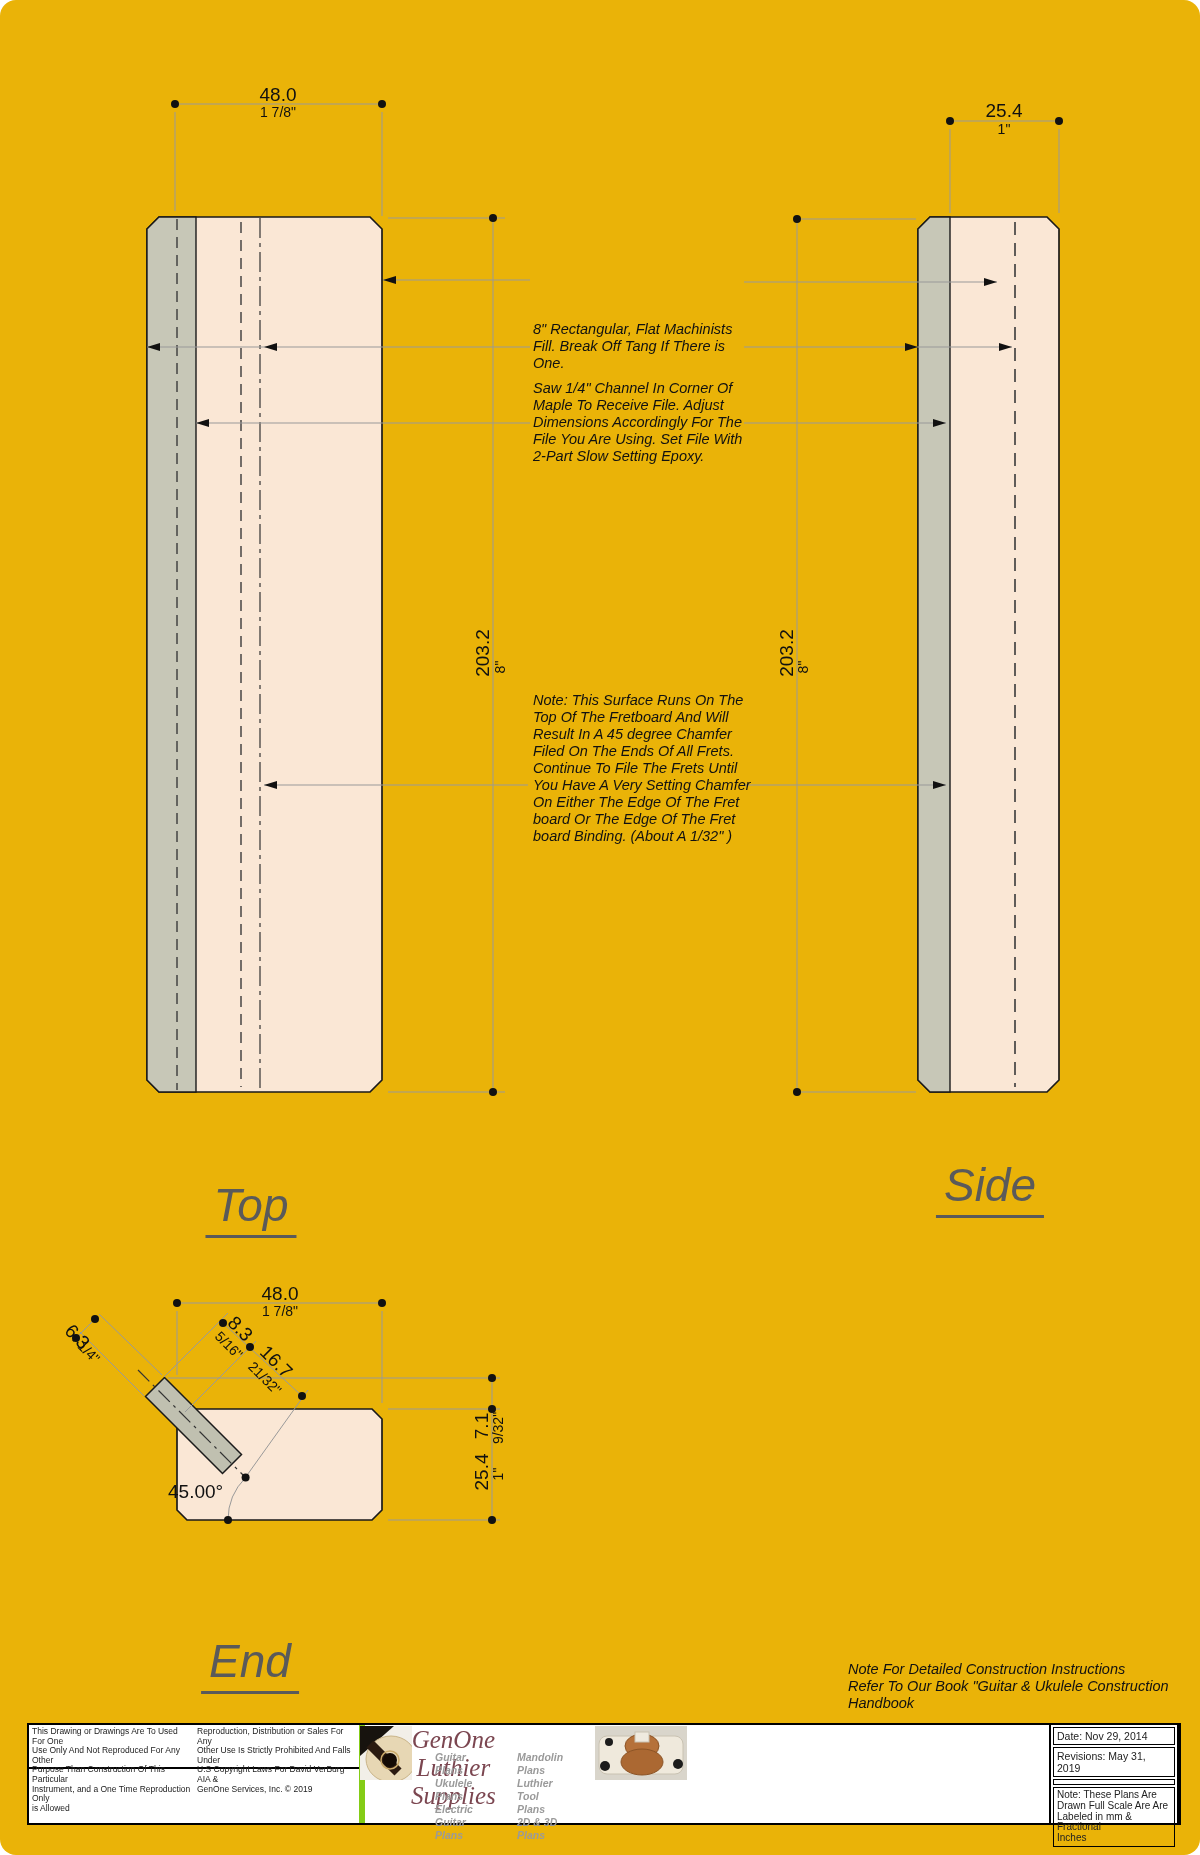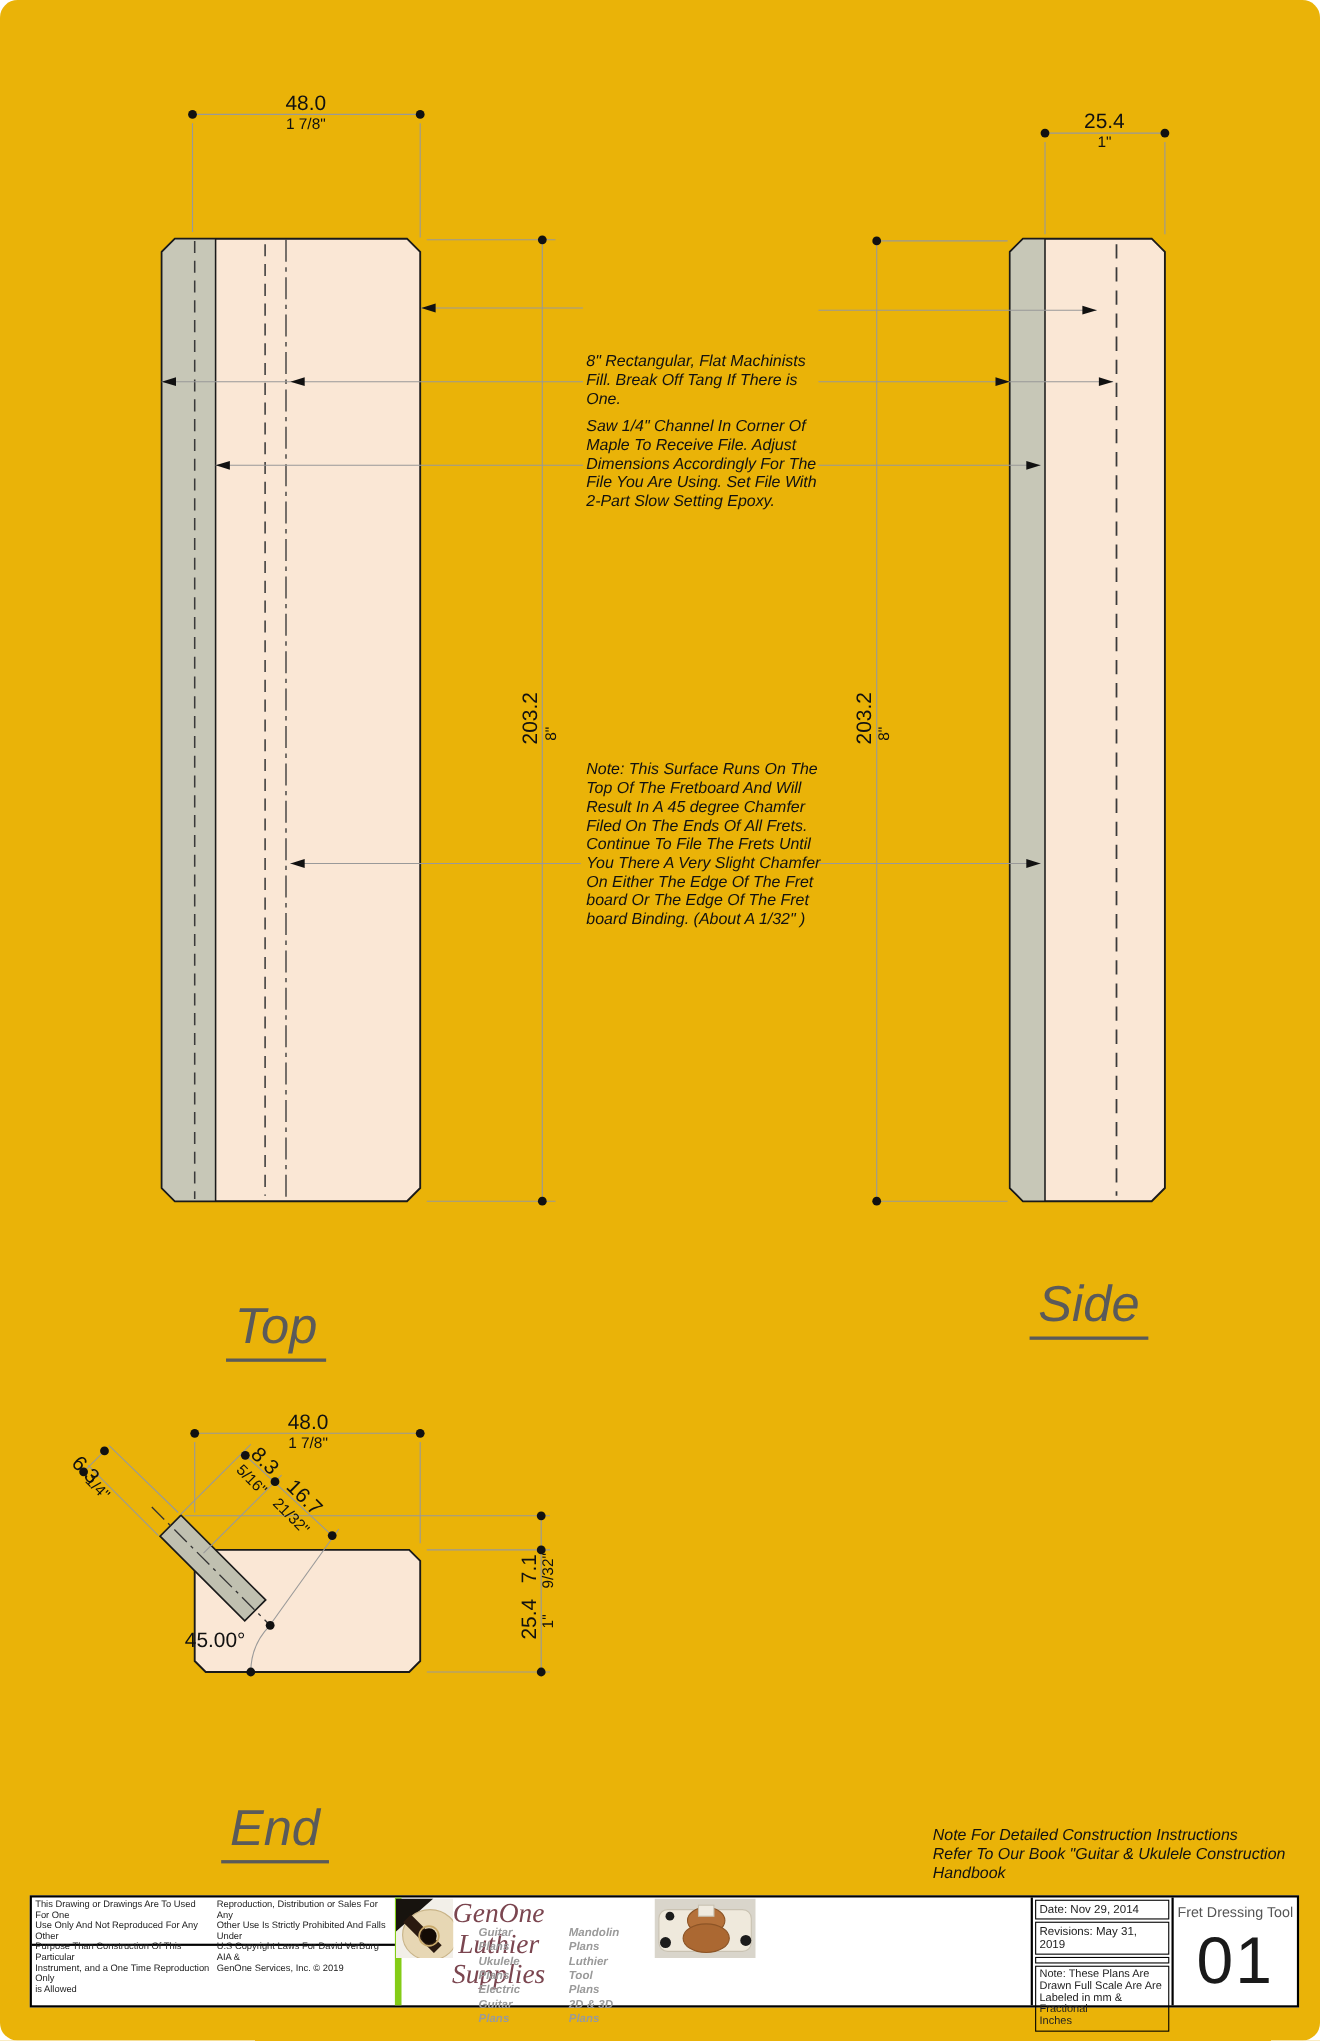--- a/index.html
+++ b/index.html
@@ -180,21 +180,21 @@
     <div>Dimensions Accordingly For The</div>
     <div>File You Are Using. Set File With</div>
     <div>2-Part Slow Setting Epoxy.</div>
   </div>
   <div class="t ann" style="left:533px;top:692px">
     <div>Note: This Surface Runs On The</div>
     <div>Top Of The Fretboard And Will</div>
     <div>Result In A 45 degree Chamfer</div>
     <div>Filed On The Ends Of All Frets.</div>
     <div>Continue To File The Frets Until</div>
-    <div>You There A Very Slight Chamfer</div>
+    <div>You Have A Very Setting Chamfer</div>
     <div>On Either The Edge Of The Fret</div>
     <div>board Or The Edge Of The Fret</div>
     <div>board Binding. (About A 1/32" )</div>
   </div>
   <div class="t ann" style="left:848px;top:1661px">
     <div>Note For Detailed Construction Instructions</div>
     <div>Refer To Our Book "Guitar &amp; Ukulele Construction</div>
     <div>Handbook</div>
   </div>
 
@@ -256,19 +256,15 @@
       <div class="tb-row">Date: Nov 29, 2014</div>
       <div class="tb-row">Revisions: May 31, 2019</div>
       <div class="tb-row" style="height:11px"></div>
       <div class="tb-row" style="flex:1;font-size:10px;line-height:10.8px">
         <div>Note: These Plans Are</div>
         <div>Drawn Full Scale Are Are</div>
         <div>Labeled in mm &amp; Fractional</div>
         <div>Inches</div>
       </div>
     </div>
-    <div class="tb-title">
-      <div class="tb-title-name">Fret Dressing Tool</div>
-      <div class="tb-sheetno">01</div>
-    </div>
   </div>
 
 </div>
 
 </body></html>

